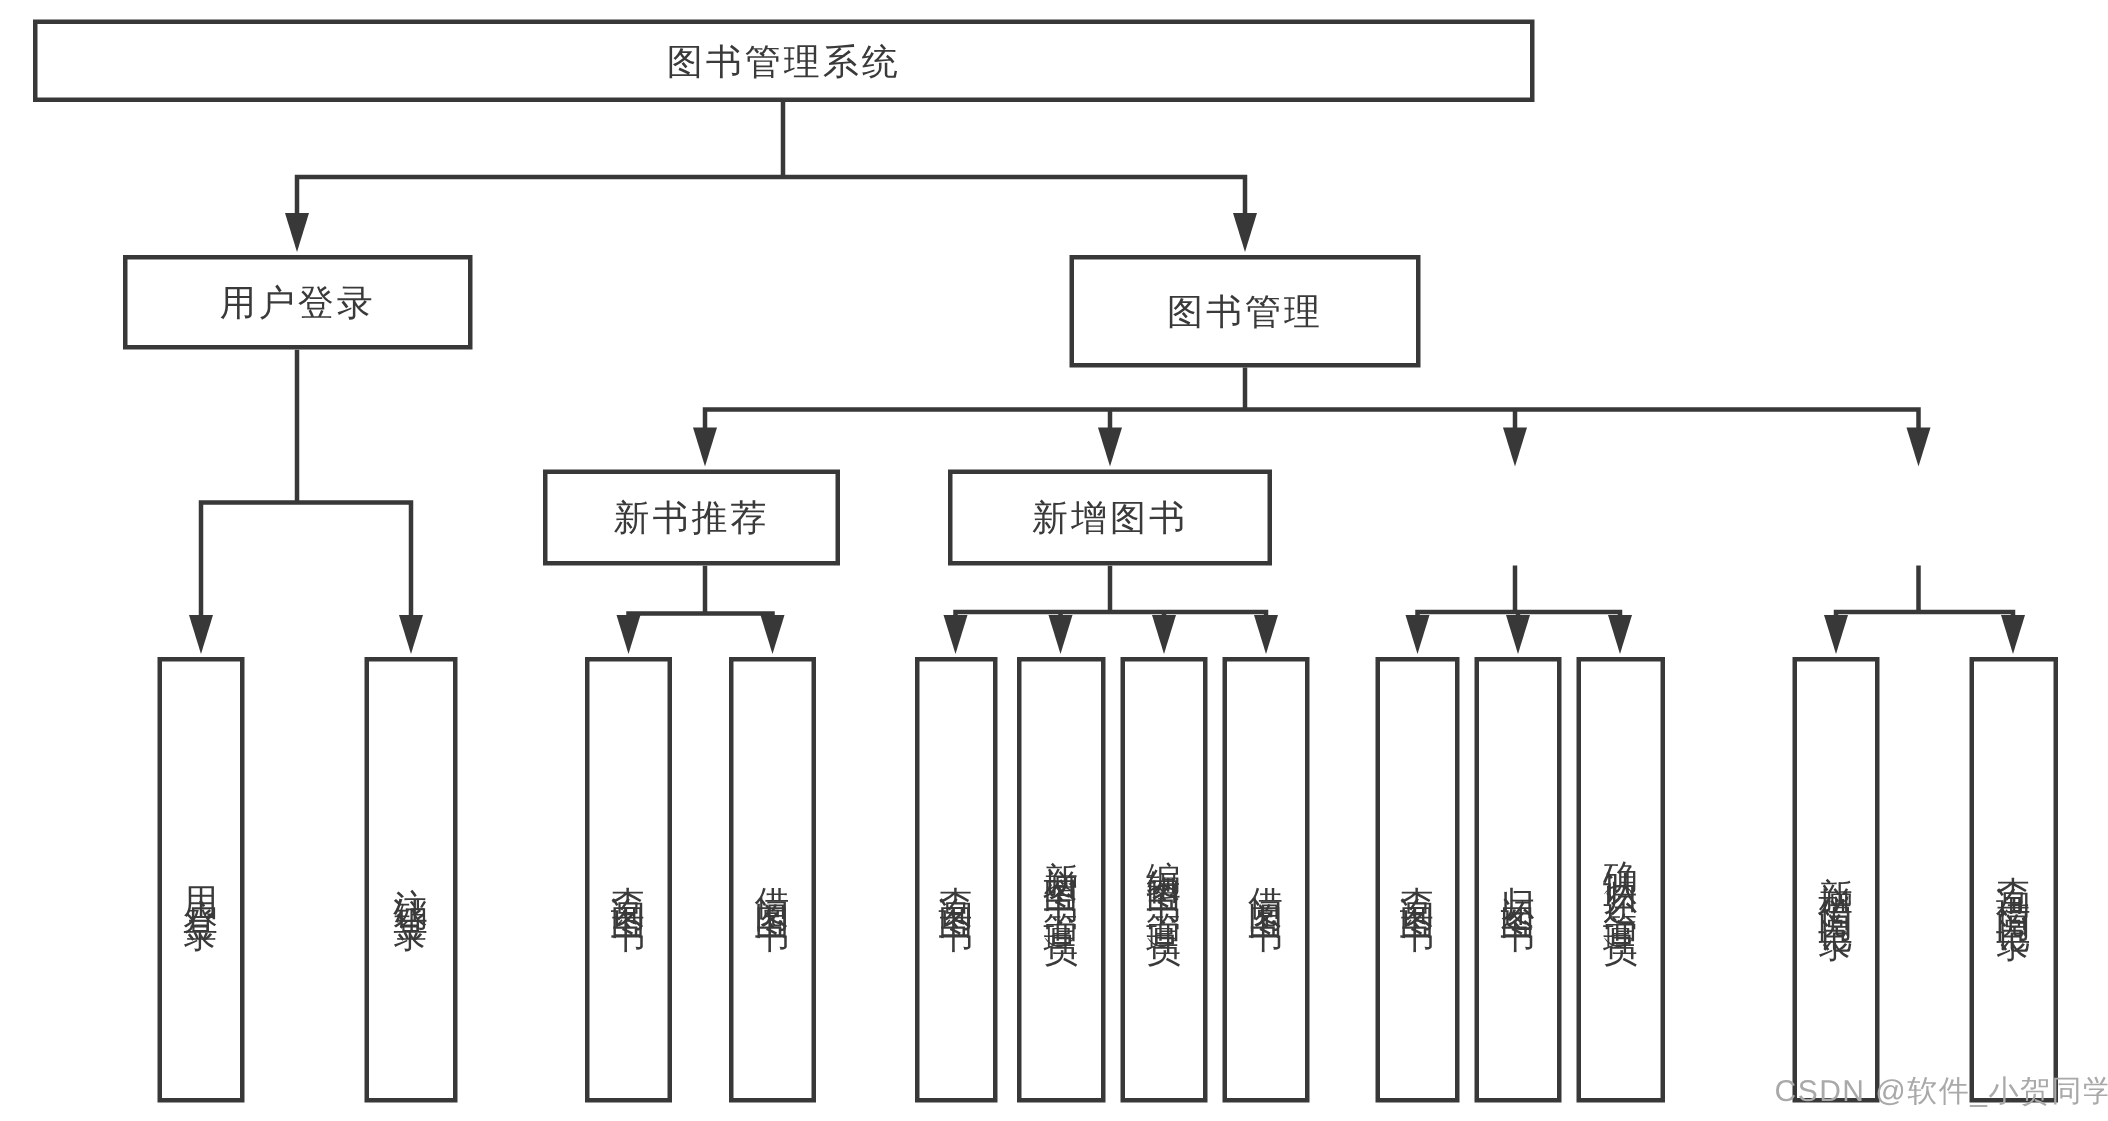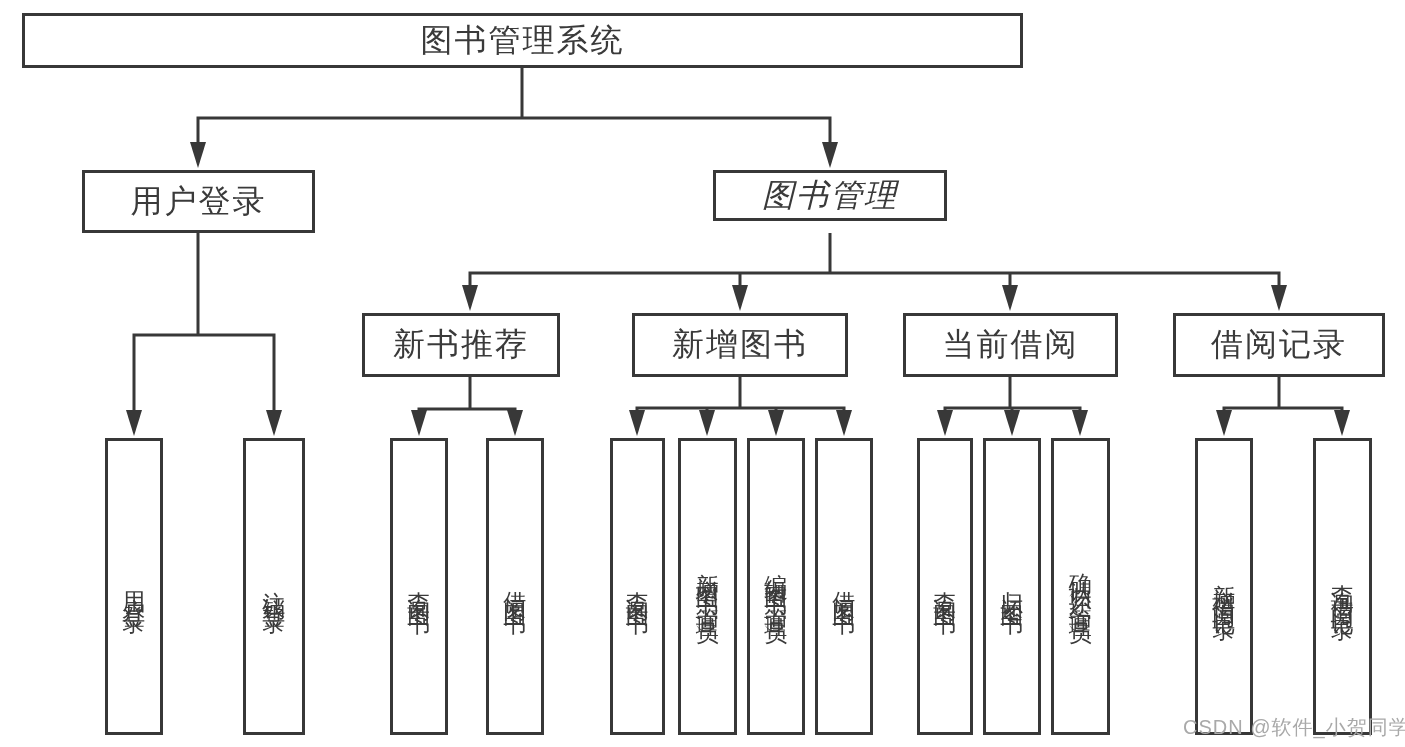--- a/index.html
+++ b/index.html
@@ -20,36 +20,36 @@
   .connector{
     position:absolute;left:0;top:0;width:1405px;height:747px;
     color:var(--line);
   }
   .node{
     position:absolute;
     border:3px solid var(--line);
     background:#fff;
     color:var(--text);
     display:flex;align-items:center;justify-content:center;
-    font-size:32px;letter-spacing:2px;
+    font-size:24px;letter-spacing:2px;
     z-index:2;
   }
   .leaf{
     font-size:23px;letter-spacing:0;
   }
   .leaf span{
     writing-mode:vertical-lr;
     text-orientation:mixed;
     letter-spacing:7px;
     line-height:1.15;
   }
   
   .n-root   {left:22px;  top:13px;  width:1001px;height:55px;}
   .n-login  {left:82px;  top:170px; width:233px; height:63px;}
-  .n-mgmt   {left:713px; top:170px; width:234px; height:51px;font-style:italic;}
+  .n-mgmt   {left:713px; top:170px; width:234px; height:75px;}
   .n-newbook{left:362px; top:313px; width:198px; height:64px;}
   .n-borrow {left:632px; top:313px; width:216px; height:64px;}
   .n-current{left:903px; top:313px; width:215px; height:64px;}
   .n-records{left:1173px;top:313px; width:212px; height:64px;}
   
   .lf{top:438px;height:297px;}
   .lf-ul1{left:105px;width:58px;}
   .lf-ul2{left:243px;width:62px;}
   .lf-nb1{left:390px;width:58px;}
   .lf-nb2{left:486px;width:58px;}
@@ -127,26 +127,20 @@
   <div class="node n-mgmt">
     <span>图书管理</span>
   </div>
 
   <div class="node n-newbook">
     <span>新书推荐</span>
   </div>
   <div class="node n-borrow">
     <span>新增图书</span>
   </div>
-  <div class="node n-current">
-    <span>当前借阅</span>
-  </div>
-  <div class="node n-records">
-    <span>借阅记录</span>
-  </div>
 
   <div class="node leaf lf lf-ul1">
     <span>用户登录</span>
   </div>
   <div class="node leaf lf lf-ul2">
     <span>注销登录</span>
   </div>
 
   <div class="node leaf lf lf-nb1">
     <span>查询图书</span>

